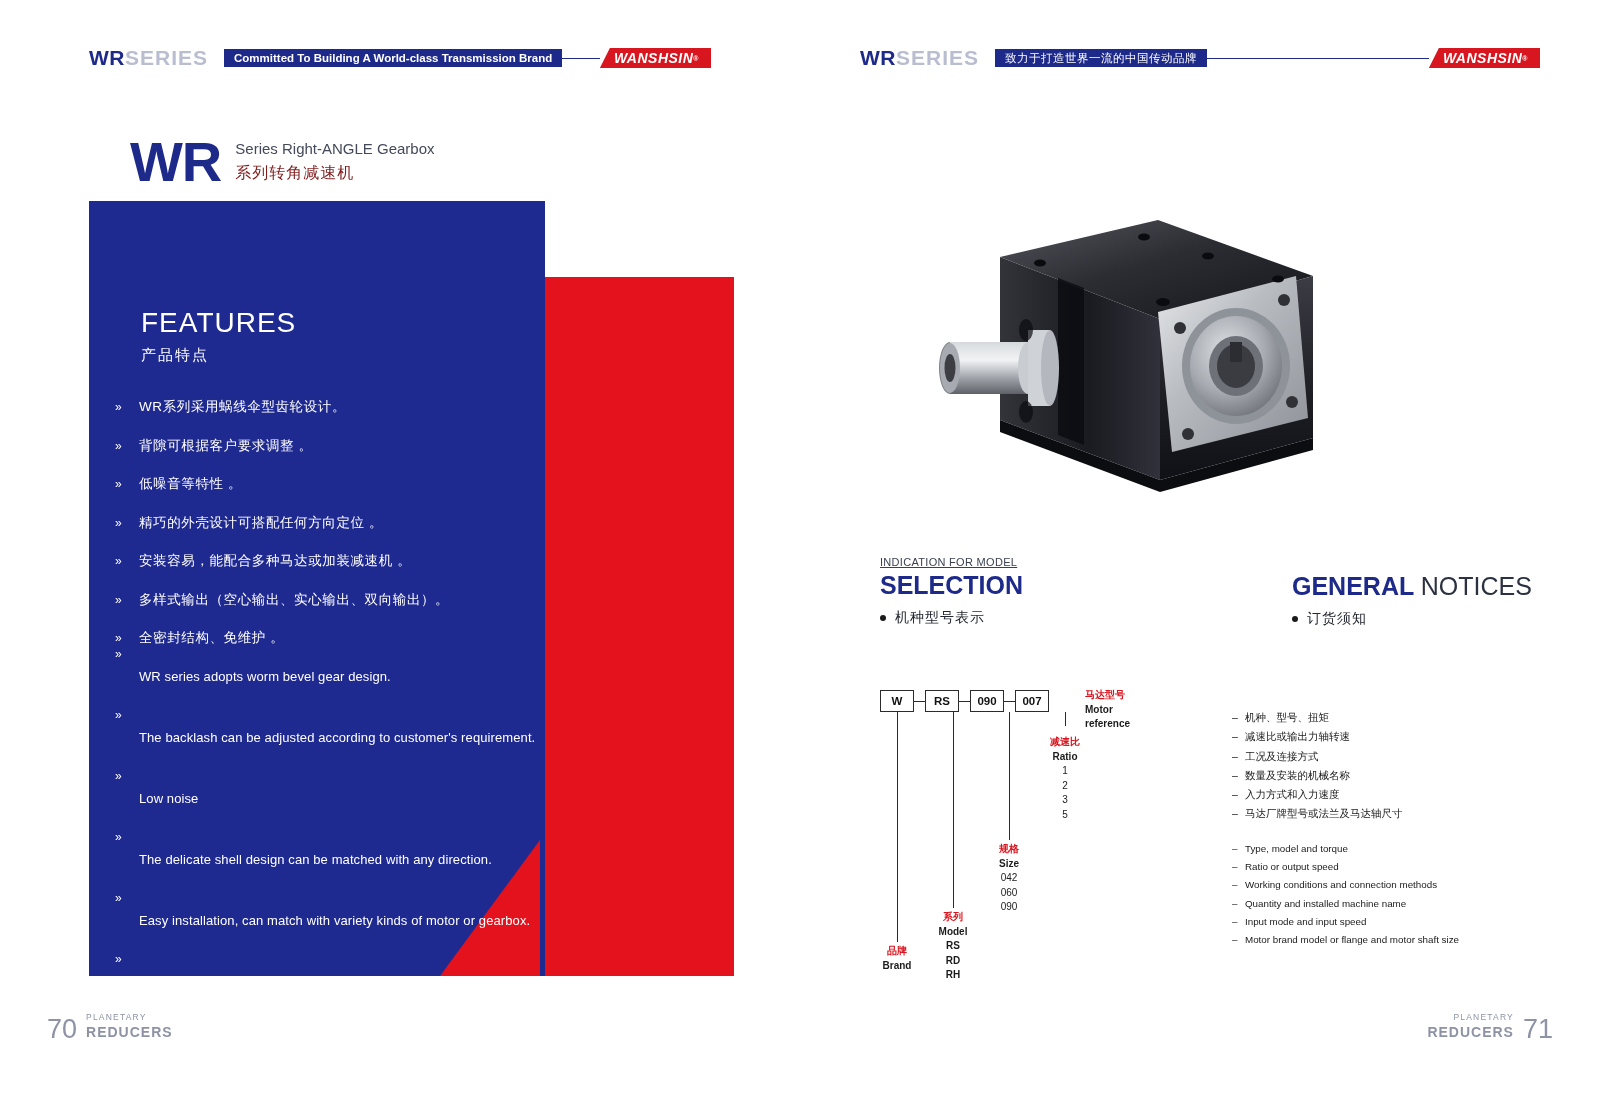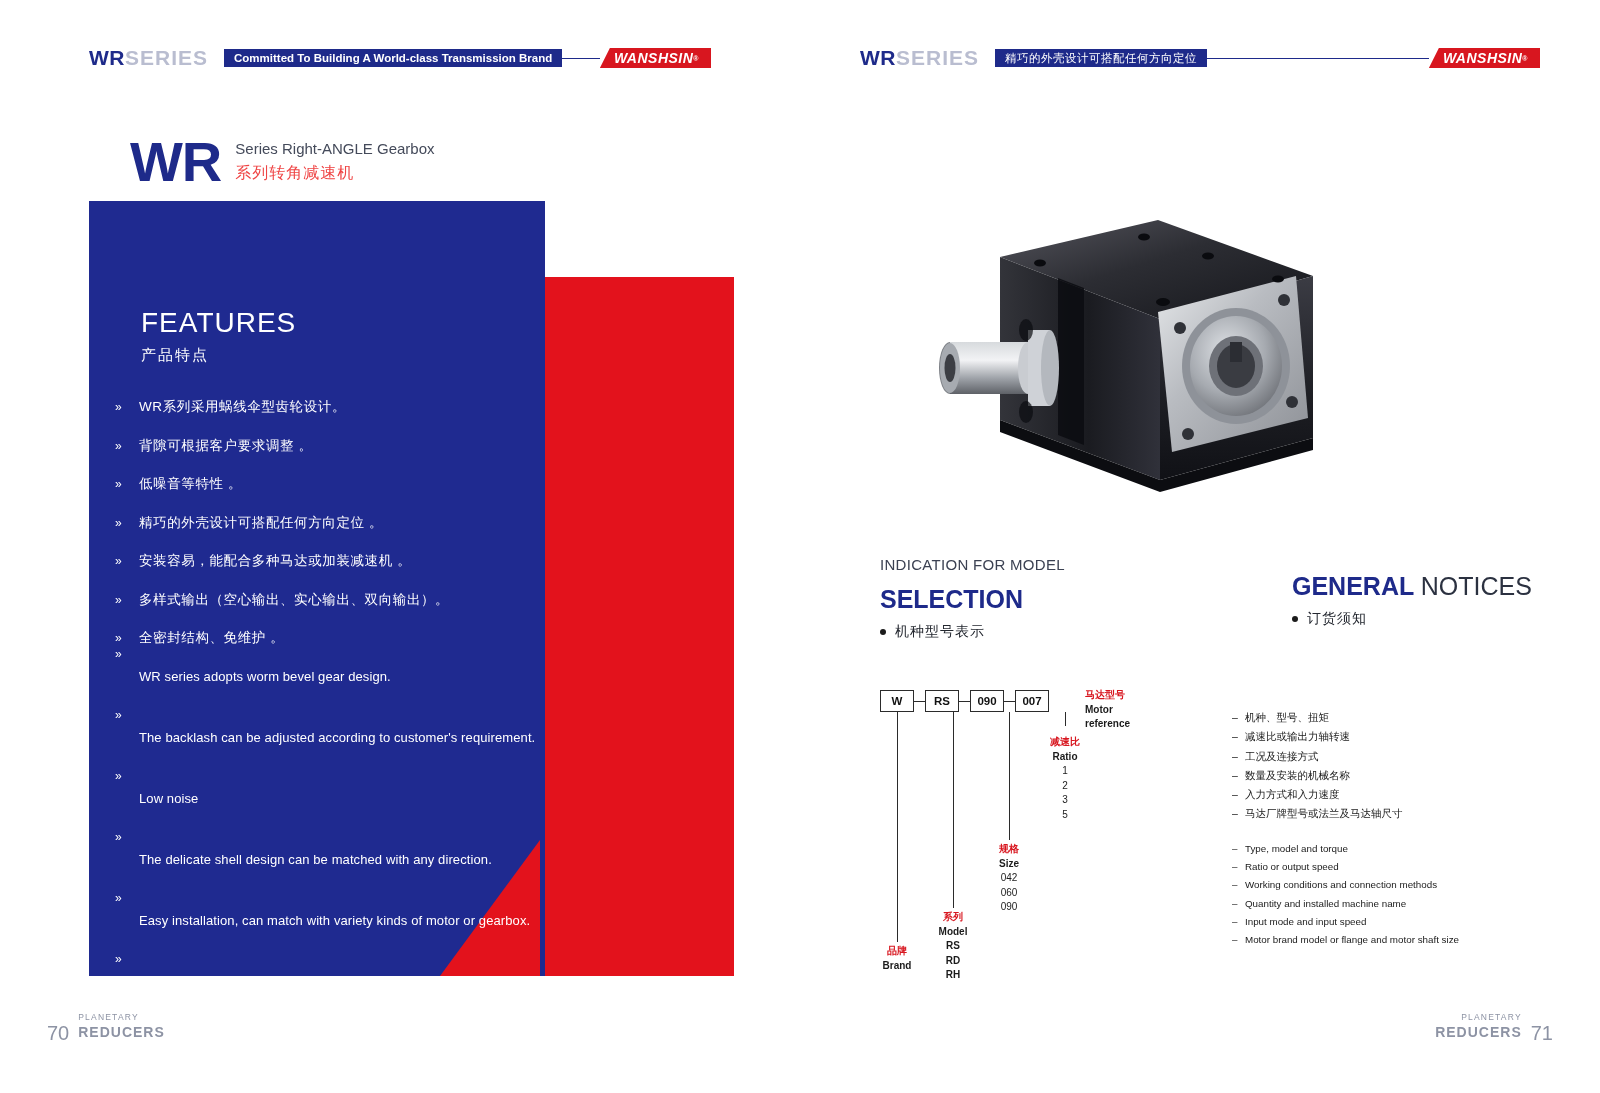--- a/index.html
+++ b/index.html
@@ -34,53 +34,53 @@
     align-items: center; padding: 0 12px 0 14px;
     clip-path: polygon(10px 0, 100% 0, 100% 100%, 0 100%);
   }
   .logo-red sup { font-size: 7px; vertical-align: super; font-style: normal; }
 
   
   .title-block { position: absolute; left: 130px; top: 135px; display: flex; align-items: flex-end; }
   .title-wr { font-size: 56px; font-weight: bold; color: #1e2a8a; line-height: 0.95; letter-spacing: -1px; }
   .title-sub { margin-left: 14px; padding-bottom: 4px; }
   .title-sub-en { font-size: 15px; color: #444a5a; }
-  .title-sub-cn { font-size: 16px; color: #ef4444; margin-top: 6px; letter-spacing: 1px; }
+  .title-sub-cn { font-size: 16px; color: #7f1d1d; margin-top: 6px; letter-spacing: 1px; }
 
   .blue-panel { position: absolute; left: 89px; top: 201px; width: 456px; height: 775px; background: #1f2a90; }
   .red-panel { position: absolute; left: 536px; top: 277px; width: 198px; height: 699px; background: #e3121c; }
   .red-notch { position: absolute; left: 440px; top: 840px; width: 100px; height: 136px; background: #e3121c;
                clip-path: polygon(100% 0, 100% 100%, 0 100%); }
 
   .features-h { position: absolute; left: 141px; top: 307px; color: #ffffff; }
   .features-h .en { font-size: 28px; letter-spacing: 1px; font-weight: 400; }
   .features-h .cn { font-size: 15px; margin-top: 7px; letter-spacing: 2px; }
 
   .bullets { position: absolute; left: 115px; top: 398px; width: 420px; }
   .bullet { display: flex; align-items: flex-start; color: #ffffff; margin-bottom: 20.5px; }
   .chev { width: 24px; flex: 0 0 24px; color: #ffffff; font-size: 12px; letter-spacing: -3px; line-height: 1.2; padding-top: 2px; }
   .bullet .txt-cn { font-size: 13.5px; letter-spacing: 0.6px; }
   .bullets-en { position: absolute; left: 115px; top: 645px; width: 430px; }
   .bullets-en .bullet { margin-bottom: 22px; }
   .bullets-en .txt-en { font-size: 13px; letter-spacing: 0.1px; margin-top: 24px; }
 
   .folio { position: absolute; bottom: 48px; display: flex; align-items: flex-end; }
-  .folio-num { font-size: 20px; color: #8d93a4; font-weight: 400; }
+  .folio-num { font-size: 27px; color: #8d93a4; font-weight: 400; }
   .folio-txt { font-size: 8.5px; color: #8d93a4; line-height: 1.35; letter-spacing: 1.2px; margin: 0 0 3px 9px; }
   .folio-txt .b { font-weight: bold; font-size: 14px; letter-spacing: 1px; display: block; }
   .folio-left { left: 47px; }
   .folio-right { right: 47px; flex-direction: row; }
   .folio-right .folio-txt { text-align: right; margin: 0 9px 3px 0; }
 
   
   .photo { position: absolute; left: 908px; top: 180px; width: 420px; height: 330px; }
 
   
   .sec { position: absolute; }
-  .sec .kicker { font-size: 15px; color: #3b4152; letter-spacing: 0.3px; margin-bottom: 12px; }
+  .sec .kicker { font-size: 11px; color: #3b4152; letter-spacing: 0.3px; margin-bottom: 3px; text-decoration: underline; }
   .sec h2 { margin: 0; font-size: 25px; color: #1e2a8a; font-weight: bold; letter-spacing: 0px; }
   .sec h2 .light { font-weight: 400; color: #2b3140; }
   .sec .cn-row { display: flex; align-items: center; margin-top: 9px; }
   .sec .dot { width: 6px; height: 6px; border-radius: 50%; background: #1b1b1b; margin-right: 9px; }
   .sec .cn { font-size: 14px; color: #23272f; letter-spacing: 1px; }
 
   
   .diagram { position: absolute; left: 880px; top: 690px; width: 330px; height: 290px; }
   .code-row { position: absolute; top: 0; left: 0; display: flex; align-items: center; }
   .code-box {
@@ -207,21 +207,21 @@
         <span>PLANETARY</span>
         <span class="b">REDUCERS</span>
       </span>
     </div>
   </div>
 
   <div class="page page-right">
     <div class="hdr" style="left:60px; width:680px;">
       <span class="hdr-wr">WR</span>
       <span class="hdr-series">SERIES</span>
-      <div class="hdr-bar cn">精巧的外壳设计可搭配任何方向定位</div>
+      <div class="hdr-bar cn">致力于打造世界一流的中国传动品牌</div>
       <div class="hdr-line"></div>
       <div class="logo-wrap">
         <div class="logo-red">
           <span>WANSHSIN</span>
             <sup>®</sup>
         </div>
       </div>
     </div>
 
     <div class="folio folio-right">

